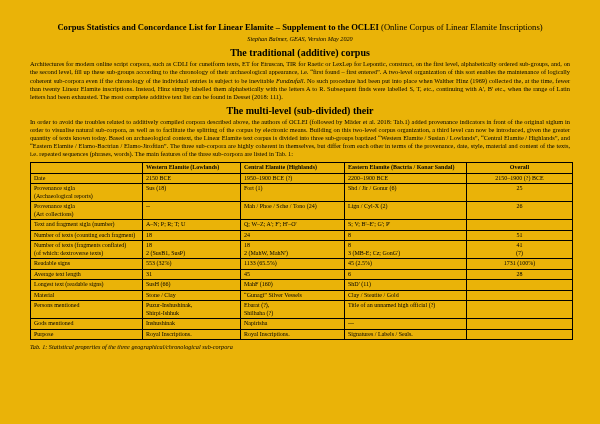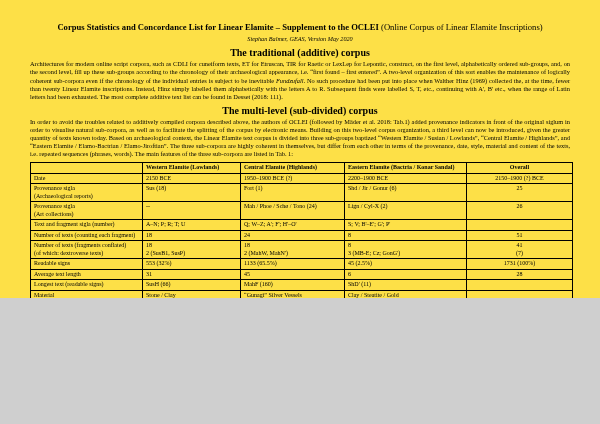--- a/index.html
+++ b/index.html
@@ -1,17 +1,17 @@
 <!DOCTYPE html>
 <html><head>
 <meta charset="utf-8">
 <style>
   html,body{margin:0;padding:0;background:#cfcfcf;}
   .page{
-    width:600px;height:298px;background:#fde047;margin:0 auto;
+    width:600px;height:424px;background:#eab308;margin:0 auto;
     font-family:"Liberation Serif","DejaVu Serif",serif;color:#000;
     box-sizing:border-box;padding:22px 30px 0 30px;overflow:hidden;
   }
   .title{text-align:center;font-size:8.6px;line-height:1.2;margin-bottom:3px;}
   .title .b{font-weight:bold;}
   .subtitle{text-align:center;font-style:italic;font-size:6.2px;margin-bottom:5px;}
   .h{ text-align:center;font-weight:bold;font-size:10px;margin:4px 0 2px 0;}
   p.body{font-size:6.35px;line-height:1.28;text-align:justify;margin:0 0 4px 0;}
   p.body i{font-style:italic;}
   table{
@@ -35,21 +35,21 @@
   <div class="title">
     <span class="b">Corpus Statistics and Concordance List for Linear Elamite – Supplement to the OCLEI</span><span> (Online Corpus of Linear Elamite Inscriptions)</span>
   </div>
 
   <div class="subtitle">Stephan Balmer, GEAS, Version May 2020</div>
 
   <div class="h">The traditional (additive) corpus</div>
 
   <p class="body"><span>Architectures for modern online script corpora, such as CDLI for cuneiform texts, ET for Etruscan, TIR for Raetic or LexLep for Lepontic, construct, on the first level, alphabetically ordered sub-groups, and, on the second level, fill up these sub-groups according to the chronology of their archaeological appearance, i.e. “first found – first entered”. A two-level organization of this sort enables the maintenance of logically coherent sub-corpora even if the chronology of the individual entries is subject to be inevitable </span><i>Fundzufall</i><span>. No such procedure had been put into place when Walther Hinz (1969) collected the, at the time, fewer than twenty Linear Elamite inscriptions. Instead, Hinz simply labelled them alphabetically with the letters A to R. Subsequent finds were labelled S, T, etc., continuing with A', B' etc., when the range of Latin letters had been exhausted. The most complete additive text list can be found in Desset (2018: 111).</span></p>
 
-  <div class="h">The multi-level (sub-divided) corpus</div>
+  <div class="h">The multi-level (sub-divided) their</div>
 
   <p class="body">In order to avoid the troubles related to additively compiled corpora described above, the authors of OCLEI (followed by Mäder et al. 2018: Tab.1) added provenance indicators in front of the original siglum in order to visualise natural sub-corpora, as well as to facilitate the splitting of the corpus by electronic means. Building on this two-level corpus organization, a third level can now be introduced, given the greater quantity of texts known today. Based on archaeological context, the Linear Elamite text corpus is divided into three sub-groups baptized “Western Elamite / Susian / Lowlands”, “Central Elamite / Highlands”, and “Eastern Elamite / Elamo-Bactrian / Elamo-Jiroftian”. The three sub-corpora are highly coherent in themselves, but differ from each other in terms of the provenance, date, style, material and content of the texts, i.e. repeated sequences (phrases, words). The main features of the three sub-corpora are listed in Tab. 1:</p>
 
   <table>
     <colgroup>
       <col class="c0">
         <col class="c1">
         <col class="c2">
         <col class="c3">
         <col class="c4">

